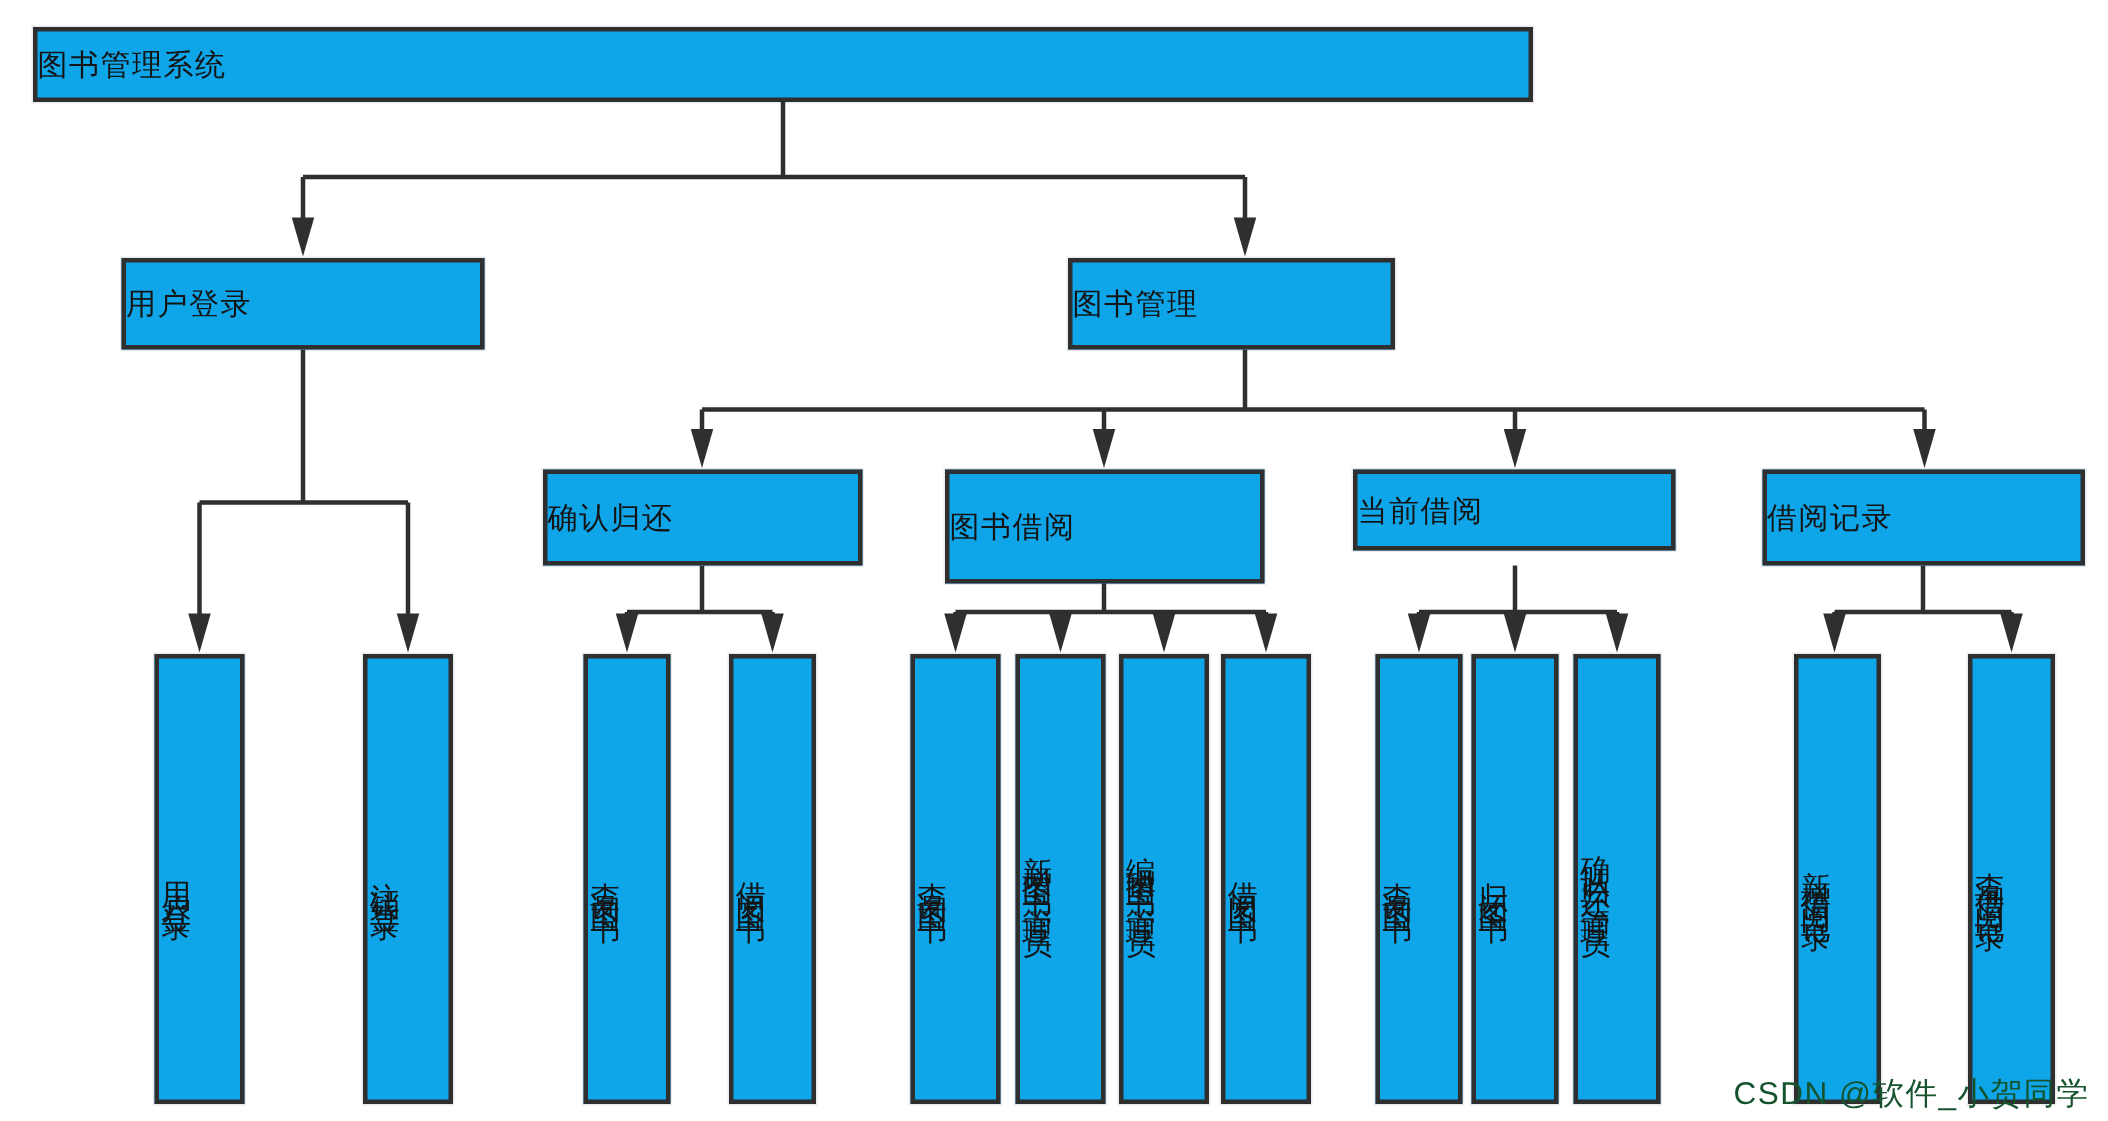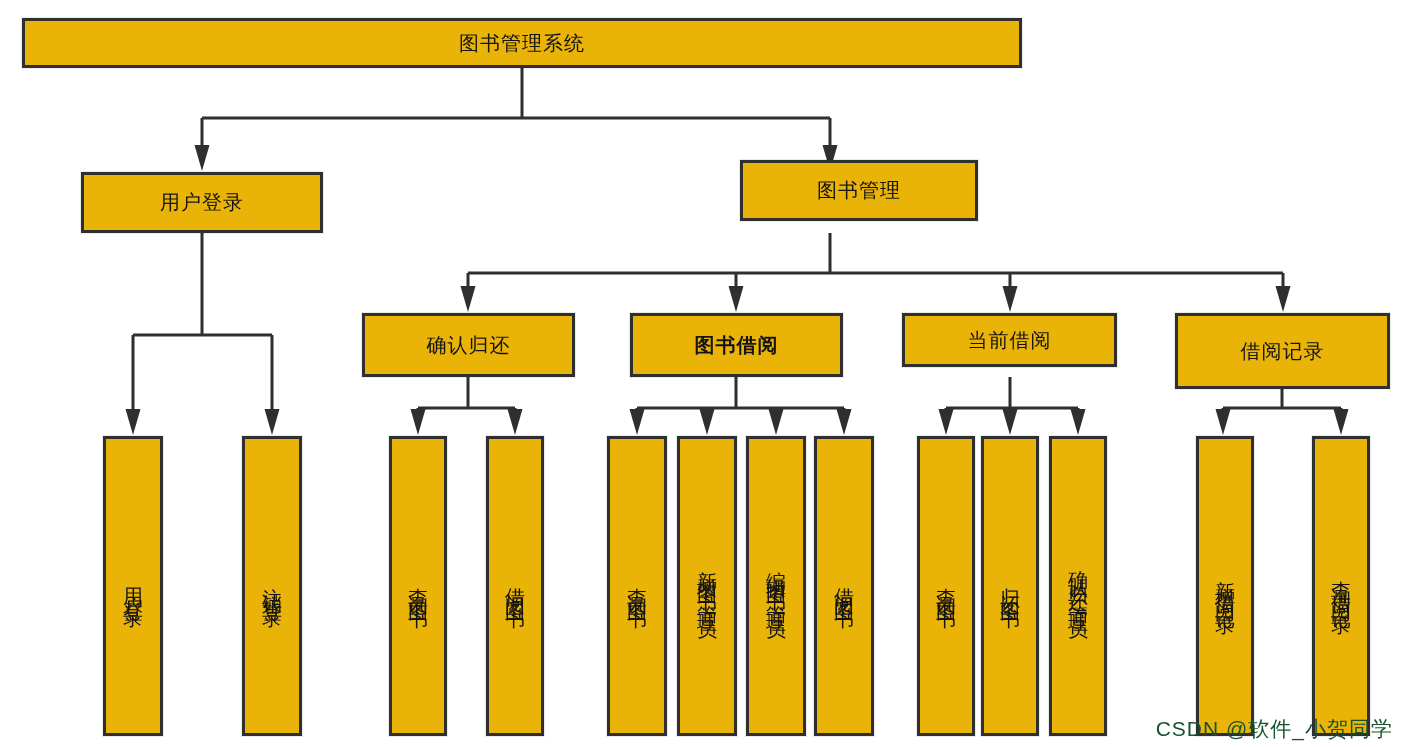--- a/index.html
+++ b/index.html
@@ -12,49 +12,48 @@
     overflow: hidden;
   }
   #connectors {
     position: absolute;
     left: 0; top: 0;
     width: 1405px; height: 747px;
     pointer-events: none;
   }
   .box {
     position: absolute;
-    background: #eab308;
+    background: #0ea5e9;
     border: 3px solid #2f2f2f;
     box-sizing: border-box;
     display: flex;
     align-items: center;
-    justify-content: center;
     color: #141414;
     font-size: 20px;
     letter-spacing: 1px;
     box-shadow: 0 0 0 1px rgba(0,0,0,0.08);
   }
   .box .hlabel { white-space: nowrap; }
   .box .vtext {
     writing-mode: vertical-rl;
     text-orientation: mixed;
     letter-spacing: 7px;
     line-height: 1.05;
     white-space: nowrap;
   }
   
   .n-root   { left: 22px;  top: 18px;  width: 1000px; height: 50px; }
   
   .n-login  { left: 81px;  top: 172px; width: 242px; height: 61px; }
-  .n-mgmt   { left: 712px; top: 160px; width: 238px; height: 61px; margin-left: 28px; }
+  .n-mgmt   { left: 712px; top: 172px; width: 218px; height: 61px; }
   
   .n-nbr    { left: 362px;  top: 313px; width: 213px; height: 64px; }
-  .n-bb     { left: 630px;  top: 313px; width: 213px; height: 64px; font-weight: bold; }
+  .n-bb     { left: 630px;  top: 313px; width: 213px; height: 76px; }
   .n-cb     { left: 902px;  top: 313px; width: 215px; height: 54px; }
-  .n-br     { left: 1175px; top: 313px; width: 215px; height: 76px; }
+  .n-br     { left: 1175px; top: 313px; width: 215px; height: 64px; }
   
   .leaf { top: 436px; height: 300px; }
   .l-login1 { left: 103px;  width: 60px; }
   .l-logout { left: 242px;  width: 60px; }
   .l-d1 { left: 389px;  width: 58px; }
   .l-d2 { left: 486px;  width: 58px; }
   .l-e1 { left: 607px;  width: 60px; }
   .l-e2 { left: 677px;  width: 60px; }
   .l-e3 { left: 746px;  width: 60px; }
   .l-e4 { left: 814px;  width: 60px; }

